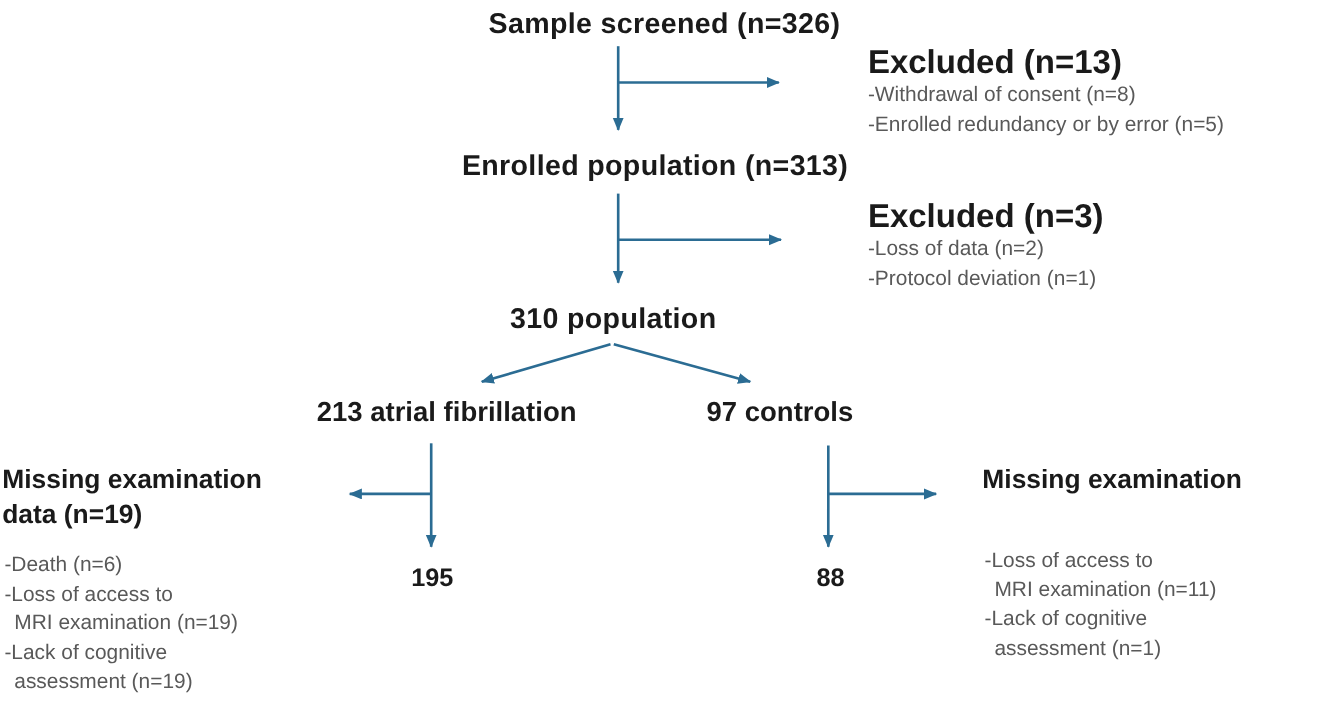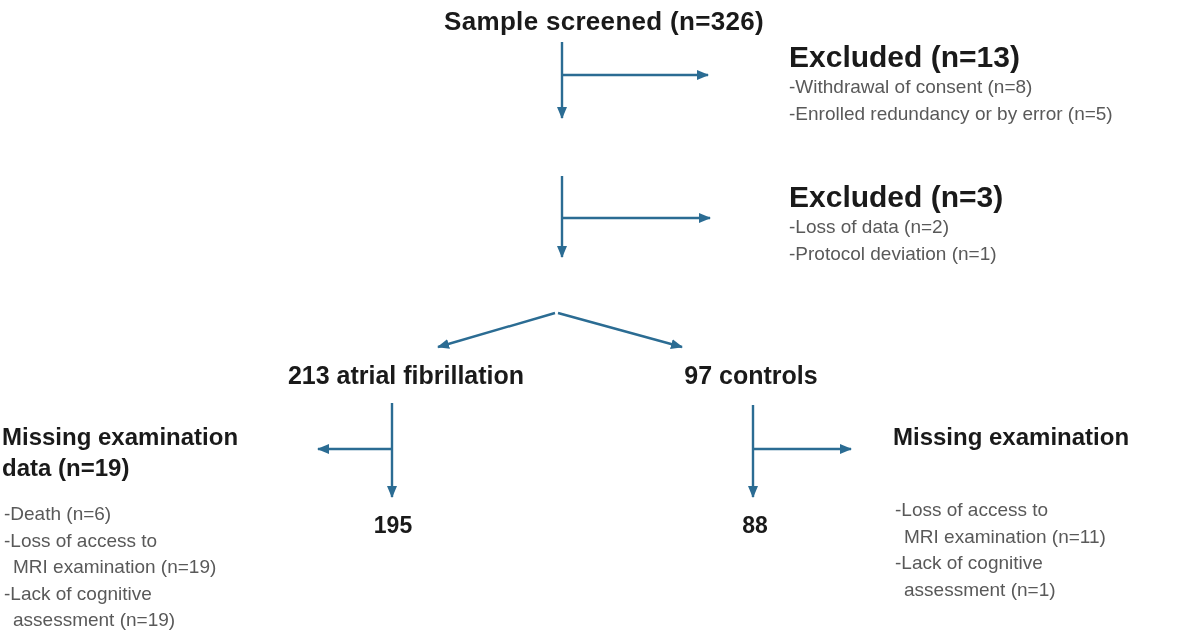--- a/index.html
+++ b/index.html
@@ -55,33 +55,35 @@
   <div class="abs node big" style="left:424px; top:6px; width:360px;">Sample screened (n=326)</div>
 
   <div class="abs excl-block" style="left:789px; top:42px;">
     <div class="side-title">Excluded  (n=13)</div>
     <div class="sub-list">
         <div class="line">-Withdrawal of consent (n=8)</div>
         <div class="line">-Enrolled redundancy or by error (n=5)</div>
       </div>
   </div>
 
+  <div class="abs node big" style="left:398px; top:135px; width:395px;">Enrolled population (n=313)</div>
 
   <div class="abs excl-block" style="left:789px; top:182px;">
     <div class="side-title">Excluded (n=3)</div>
     <div class="sub-list">
         <div class="line">-Loss of data (n=2)</div>
         <div class="line">-Protocol deviation (n=1)</div>
       </div>
   </div>
 
+  <div class="abs node big" style="left:455px; top:274px; width:205px;">310 population</div>
 
   <div class="abs node mid" style="left:265px; top:361px; width:282px;">213 atrial fibrillation</div>
 
-  <div class="abs node mid" style="left:672px; top:361px; width:158px;">97 controls</div>
+  <div class="abs node mid" style="left:630px; top:361px; width:158px;">97 controls</div>
 
   <div class="abs" style="left:2px; top:421px;">
     <div class="side-title tall">
         <div class="line">Missing examination</div>
         <div class="line">data (n=19)</div>
       </div>
   </div>
   <div class="abs sub-list" style="left:4px; top:501px;">
       <div class="line">-Death (n=6)</div>
       <div class="line">-Loss of access to</div>

